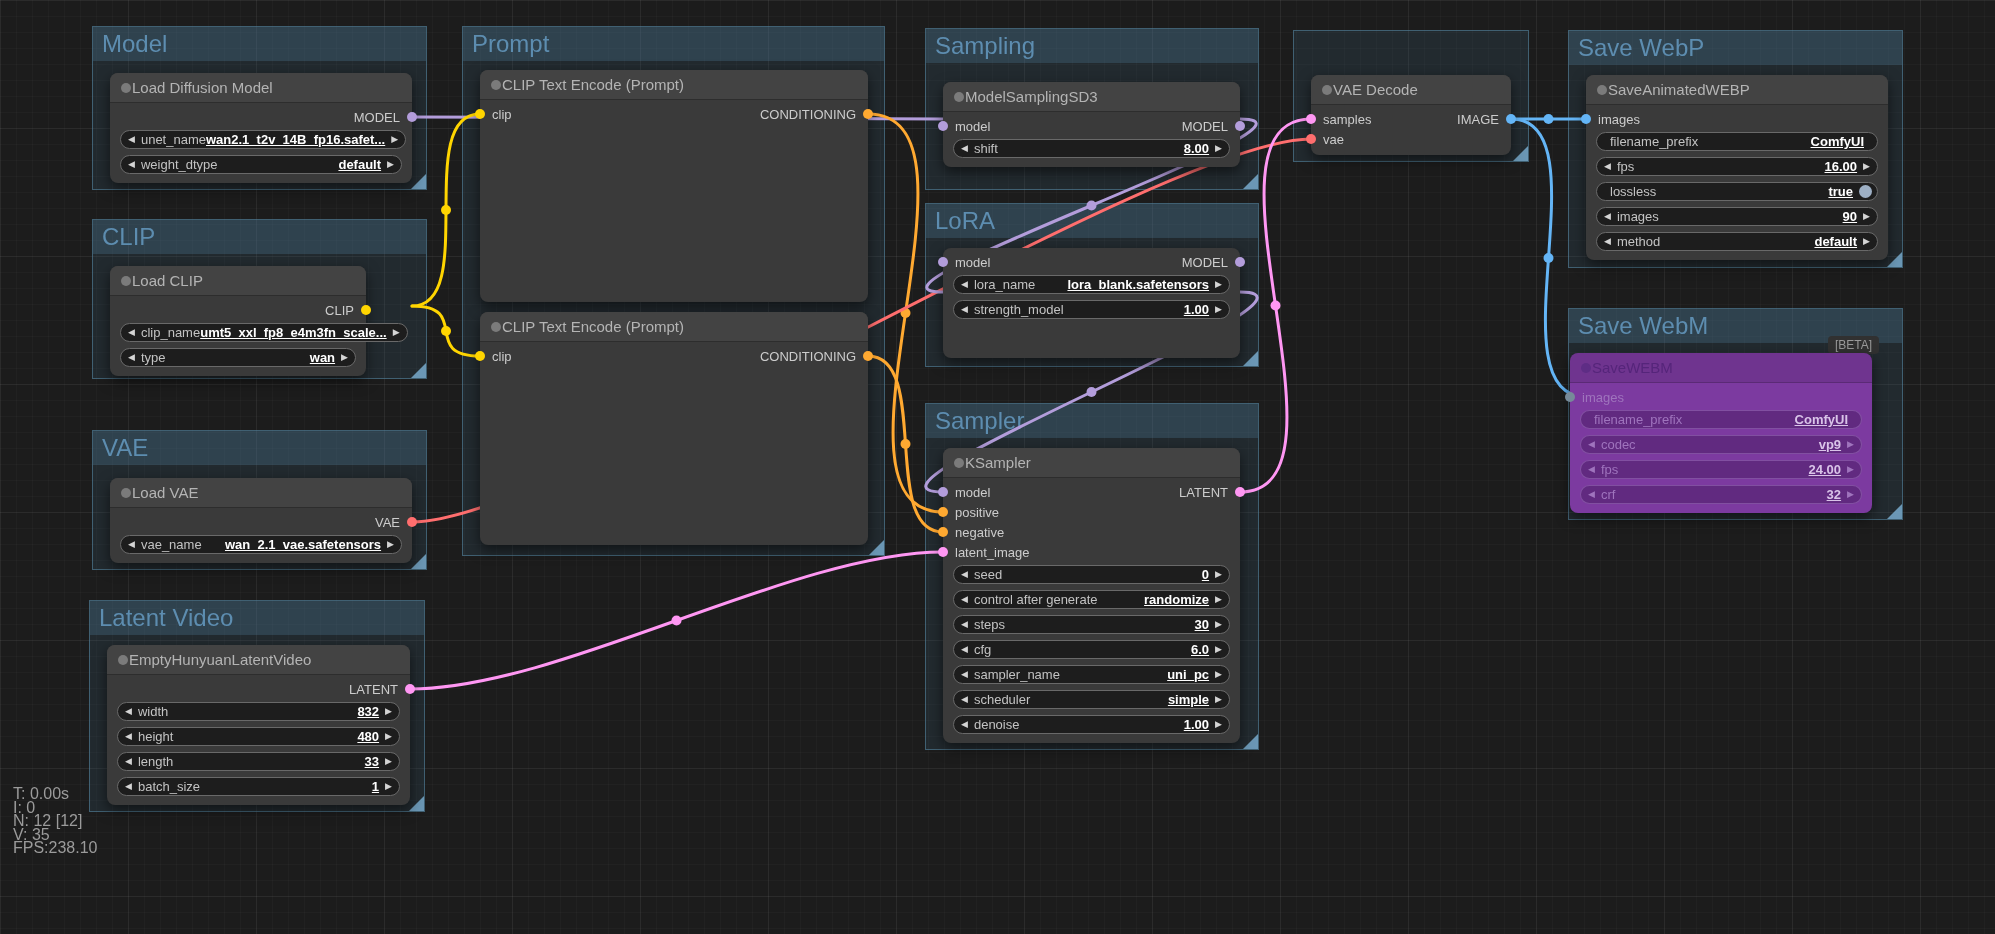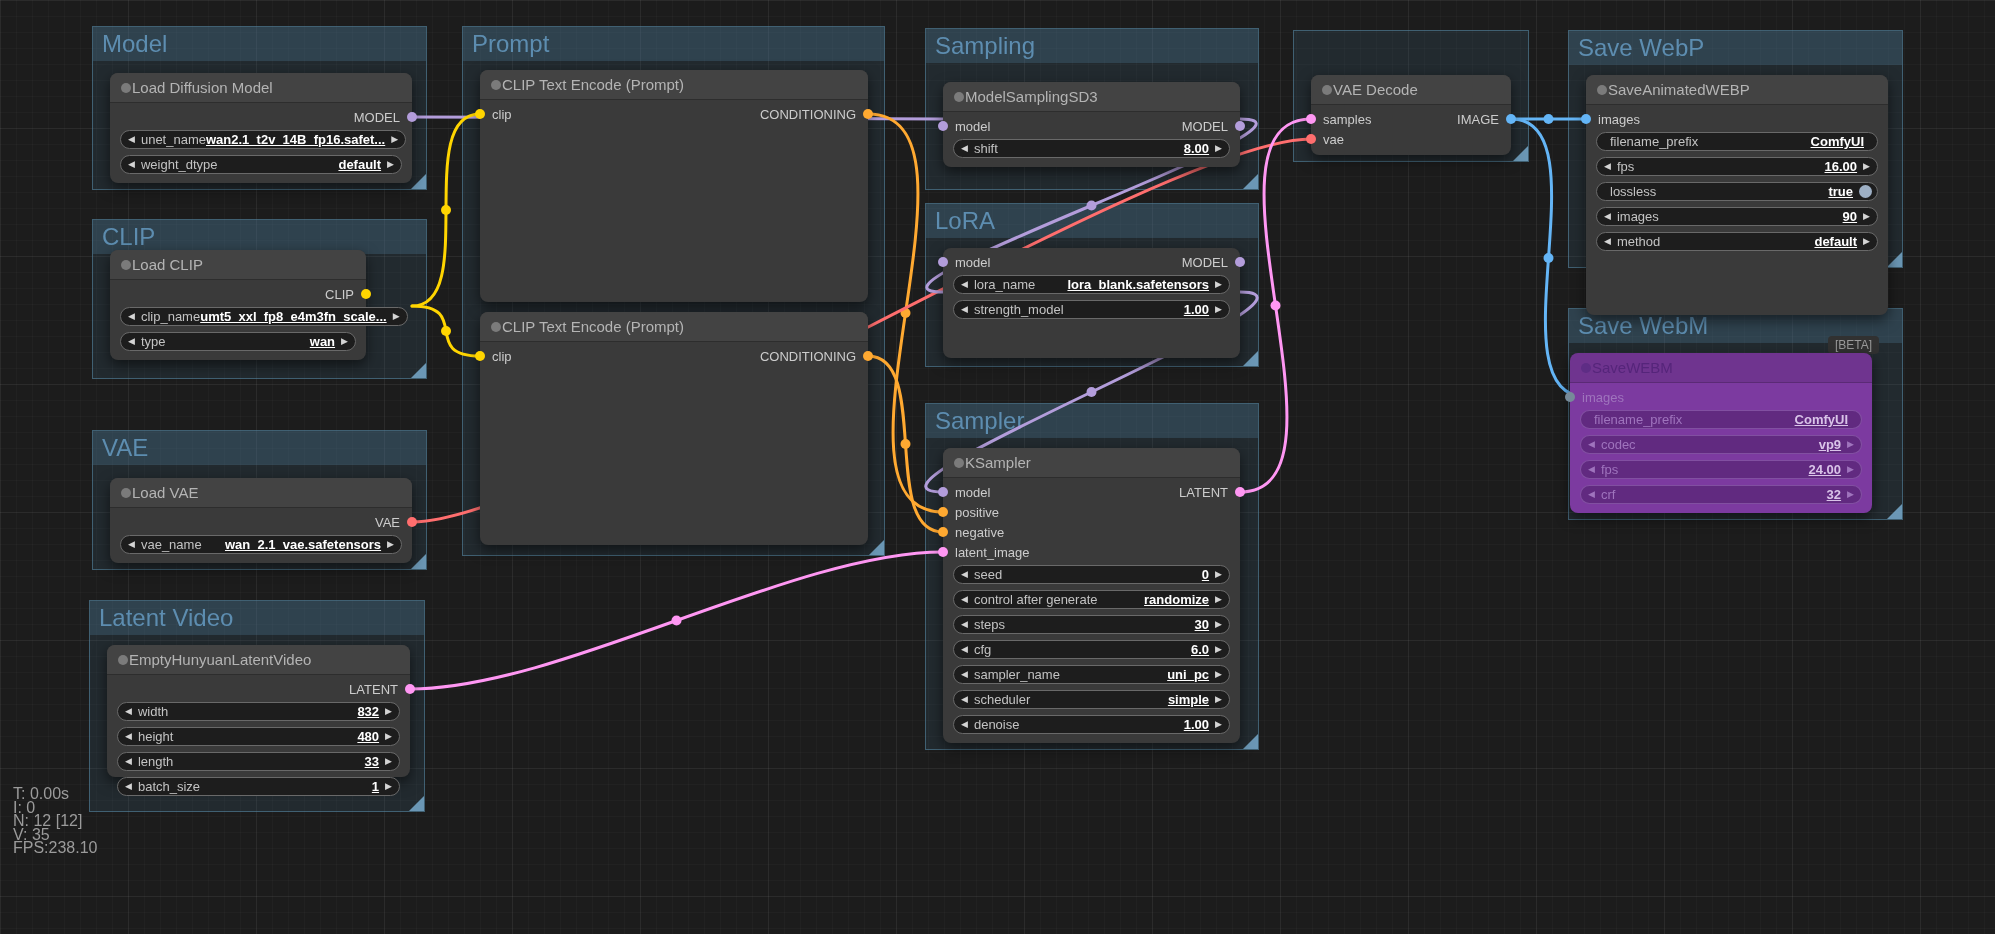--- a/index.html
+++ b/index.html
@@ -182,21 +182,21 @@
           <div class="widget-row">
             <div class="pill">
               <span class="arrow left">◀</span>
               <span class="wlabel">weight_dtype</span>
               <span class="wvalue">default</span>
               <span class="arrow right">▶</span>
             </div>
           </div>
         </div>
       </div>
-      <div class="node" style="left: 110px; top: 250px; width: 256px; height: 110px;">
+      <div class="node" style="left: 110px; top: 266px; width: 256px; height: 110px;">
         <div class="node-titlebar">
           <span class="collapse-dot"></span>
           <span class="node-title">Load CLIP</span>
         </div>
         <div class="node-body">
           <div class="port-row">
             <div class="port in"></div>
             <div class="port out">
               <span>CLIP</span>
               <span class="dot" style="background: rgb(255, 213, 0);"></span>
@@ -236,21 +236,21 @@
           <div class="widget-row">
             <div class="pill">
               <span class="arrow left">◀</span>
               <span class="wlabel">vae_name</span>
               <span class="wvalue">wan_2.1_vae.safetensors</span>
               <span class="arrow right">▶</span>
             </div>
           </div>
         </div>
       </div>
-      <div class="node" style="left: 107px; top: 645px; width: 303px; height: 132px;">
+      <div class="node" style="left: 107px; top: 645px; width: 303px; height: 160px;">
         <div class="node-titlebar">
           <span class="collapse-dot"></span>
           <span class="node-title">EmptyHunyuanLatentVideo</span>
         </div>
         <div class="node-body">
           <div class="port-row">
             <div class="port in"></div>
             <div class="port out">
               <span>LATENT</span>
               <span class="dot" style="background: rgb(255, 151, 243);"></span>
@@ -495,21 +495,21 @@
           </div>
           <div class="port-row">
             <div class="port in">
               <span class="dot" style="background: rgb(255, 110, 110);"></span>
               <span>vae</span>
             </div>
             <div class="port out"></div>
           </div>
         </div>
       </div>
-      <div class="node" style="left: 1586px; top: 75px; width: 302px; height: 240px;">
+      <div class="node" style="left: 1586px; top: 75px; width: 302px; height: 185px;">
         <div class="node-titlebar">
           <span class="collapse-dot"></span>
           <span class="node-title">SaveAnimatedWEBP</span>
         </div>
         <div class="node-body">
           <div class="port-row">
             <div class="port in">
               <span class="dot" style="background: rgb(100, 181, 246);"></span>
               <span>images</span>
             </div>

